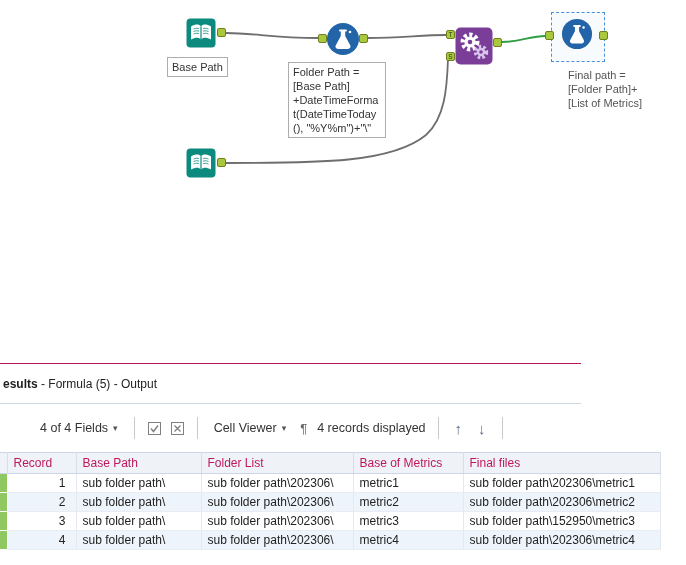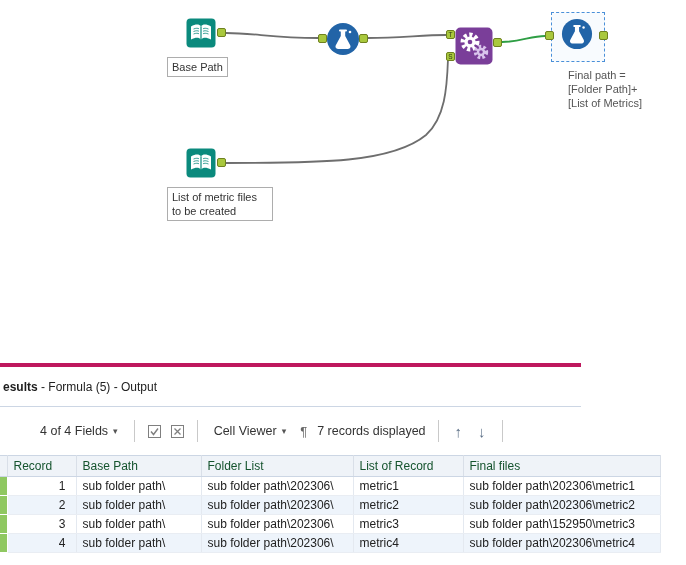--- a/index.html
+++ b/index.html
@@ -15,37 +15,37 @@
   .tool { position:absolute; line-height:0; }
   .anchor { position:absolute; width:9px; height:9px; background:#A9C83D; border:1px solid #6F811F;
             border-radius:2px; font-size:6.5px; line-height:7px; text-align:center; color:#2F3B12; }
   .note { position:absolute; background:#fff; border:1px solid #ADADAD; padding:2px 4px;
           font-size:11px; line-height:14px; color:#333; white-space:pre-line; }
   .note-plain { border:none; background:transparent; color:#555; }
   .sel { position:absolute; border:1px dashed #4A90D9; background:rgba(74,144,217,0.04); }
 
   
   .results { position:absolute; left:0; top:363px; width:581px; height:202px; background:#fff;
-             border-top:4px solid #be185d; }
+             border-top:1px solid #be185d; }
   .res-header { height:40px; display:flex; align-items:center; padding-left:3px;
                 border-bottom:1px solid #ccd6e4; font-size:12px; color:#222; }
   .res-header b { font-weight:bold; color:#1d1d1d; }
   .res-toolbar { height:48px; display:flex; align-items:center; padding-left:36px;
                  font-size:12.5px; color:#333; gap:8px; }
   .tbtn { display:flex; align-items:center; gap:5px; padding:3px 4px; cursor:default; }
   .caret { font-size:9px; color:#555; }
   .sep { width:1px; height:22px; background:#c9c9c9; margin:0 4px; }
   .icon-box { width:15px; height:15px; display:inline-block; line-height:0; }
   .pilcrow { font-size:13px; color:#666; padding:0 2px; }
   .arrow { font-size:15px; color:#5E7188; padding:0 4px; }
 
   .res-table { border-collapse:collapse; table-layout:fixed; width:660px; font-size:12px;
                color:#222; border-top:1px solid #ccd6e4; border-right:1px solid #dfe4ec; }
   .res-table th { background:#eff3f8; font-weight:normal; text-align:left; padding:3px 6px;
-                  border-right:1px solid #d9dfe8; border-bottom:1px solid #ccd6e4; color:#14532d;
+                  border-right:1px solid #d9dfe8; border-bottom:1px solid #ccd6e4; color:#be185d;
                   overflow:hidden; white-space:nowrap; }
   .res-table td { padding:2px 6px; border-right:1px solid #e4e9f0; border-bottom:1px solid #e9edf3;
                   overflow:hidden; white-space:nowrap; background:#fff; }
   .res-table tbody tr:nth-child(even) td { background:#EEF4FB; }
   .res-table td.ind { background:#8FC861 !important; padding:0; border-right:1px solid #fff;
                       border-bottom:1px solid #fff; }
   .res-table th.ind-h { padding:0; }
   .res-table td.rec { text-align:right; padding-right:10px; }
 </style>
 </head>
@@ -77,20 +77,25 @@
 
     <div class="tool" style="left:326px; top:22px">
       <svg width="34" height="34" viewBox="0 0 34 34">
         <circle cx="17" cy="17" r="16" fill="#2264A7"></circle>
         <path d="M14 7.5 h6 a1 1 0 0 1 0 2 h-0.8 v4.6 l5 9.2 c0.9 1.7 -0.3 3.7 -2.2 3.7 h-10 c-1.9 0 -3.1 -2 -2.2 -3.7 l5 -9.2 V9.5 H14 a1 1 0 0 1 0 -2 z" fill="#fff"></path>
         <circle cx="24" cy="10" r="1.3" fill="#fff"></circle>
       </svg>
     </div>
     <div class="anchor" style="left:318px; top:34px"></div>
     <div class="anchor" style="left:359px; top:34px"></div>
+    <div class="note" style="left:288px; top:62px; width:98px">Folder Path =
+[Base Path]
++DateTimeForma
+t(DateTimeToday
+(), "%Y%m")+"\"</div>
 
     <div class="tool" style="left:455px; top:27px">
       <svg width="38" height="38" viewBox="0 0 38 38">
         <rect x="0.5" y="0.5" width="37" height="37" rx="5" fill="#7A3E99"></rect>
         <circle cx="15" cy="15" r="7.2" fill="none" stroke="#fff" stroke-width="4.5" stroke-dasharray="3.1 2.4"></circle>
         <circle cx="15" cy="15" r="5.6" fill="#fff"></circle>
         <circle cx="15" cy="15" r="2.3" fill="#7A3E99"></circle>
         <circle cx="26" cy="25" r="5.4" fill="none" stroke="#D9C4EC" stroke-width="3.6" stroke-dasharray="2.5 2"></circle>
         <circle cx="26" cy="25" r="4.2" fill="#D9C4EC"></circle>
         <circle cx="26" cy="25" r="1.8" fill="#7A3E99"></circle>
@@ -115,22 +120,20 @@
 
     <div class="tool" style="left:186px; top:148px">
       <svg width="30" height="30" viewBox="0 0 30 30">
         <rect x="0.5" y="0.5" width="29" height="29" rx="4" fill="#0B8A7D"></rect>
         <path d="M5 8.5 C9.5 6 13 6 15 8.2 C17 6 20.5 6 25 8.5 V21.5 C20.5 19.3 17 19.3 15 21.5 C13 19.3 9.5 19.3 5 21.5 Z" fill="#fff"></path>
         <path d="M15 8.2 V21.5" stroke="#0B8A7D" stroke-width="1.2" fill="none"></path>
         <path d="M7.5 11 C10 10 12 10.1 13 10.8 M7.5 13.5 C10 12.5 12 12.6 13 13.3 M7.5 16 C10 15 12 15.1 13 15.8 M17 10.8 C18 10.1 20 10 22.5 11 M17 13.3 C18 12.6 20 12.5 22.5 13.5 M17 15.8 C18 15.1 20 15 22.5 16" stroke="#0B8A7D" stroke-width="0.8" fill="none"></path>
       </svg>
     </div>
     <div class="anchor" style="left:217px; top:158px"></div>
-    <div class="note" style="left:167px; top:187px; width:106px">List of metric files
-to be created</div>
   </div>
 
   <div class="results">
 
     <div class="res-header">
       <span><b>esults</b><span> - Formula (5) - Output</span></span>
     </div>
 
     <div class="res-toolbar">
       <div class="tbtn">
@@ -149,21 +152,21 @@
           <rect x="1.5" y="1.5" width="12" height="12" fill="#fff" stroke="#7f7f7f"></rect>
           <path d="M4.5 4.5 l6 6 M10.5 4.5 l-6 6" stroke="#7f7f7f" stroke-width="1.3" fill="none"></path>
         </svg>
       </span>
       <div class="sep"></div>
       <div class="tbtn">
         <span>Cell Viewer</span>
         <span class="caret">▾</span>
       </div>
       <span class="pilcrow">¶</span>
-      <span>7 records displayed</span>
+      <span>4 records displayed</span>
       <div class="sep"></div>
       <span class="arrow">↑</span>
       <span class="arrow">↓</span>
       <div class="sep"></div>
     </div>
 
     <table class="res-table">
       <colgroup>
         <col style="width:7px">
           <col style="width:69px">
@@ -171,21 +174,21 @@
         <col style="width:152px">
           <col style="width:110px">
           <col style="width:197px">
       </colgroup>
       <thead>
         <tr>
           <th class="ind-h"></th>
           <th>Record</th>
           <th>Base Path</th>
           <th>Folder List</th>
-          <th>List of Record</th>
+          <th>Base of Metrics</th>
           <th>Final files</th>
         </tr>
       </thead>
       <tbody>
           <tr>
             <td class="ind"></td>
             <td class="rec">1</td>
             <td>sub folder path\</td>
             <td>sub folder path\202306\</td>
             <td>metric1</td>

